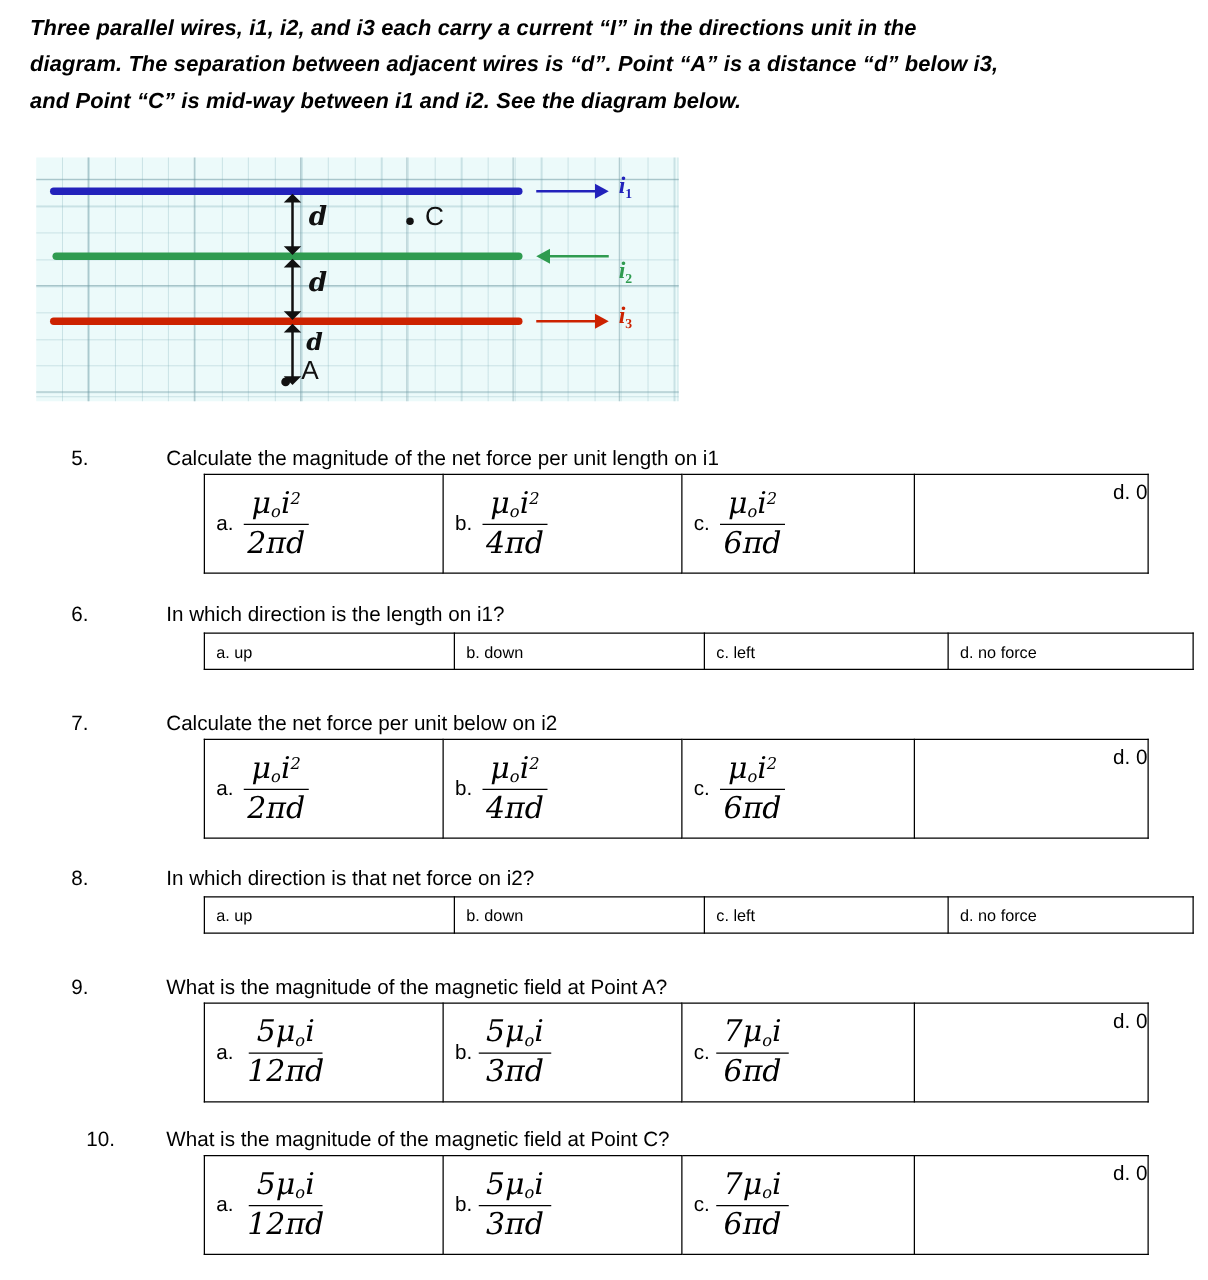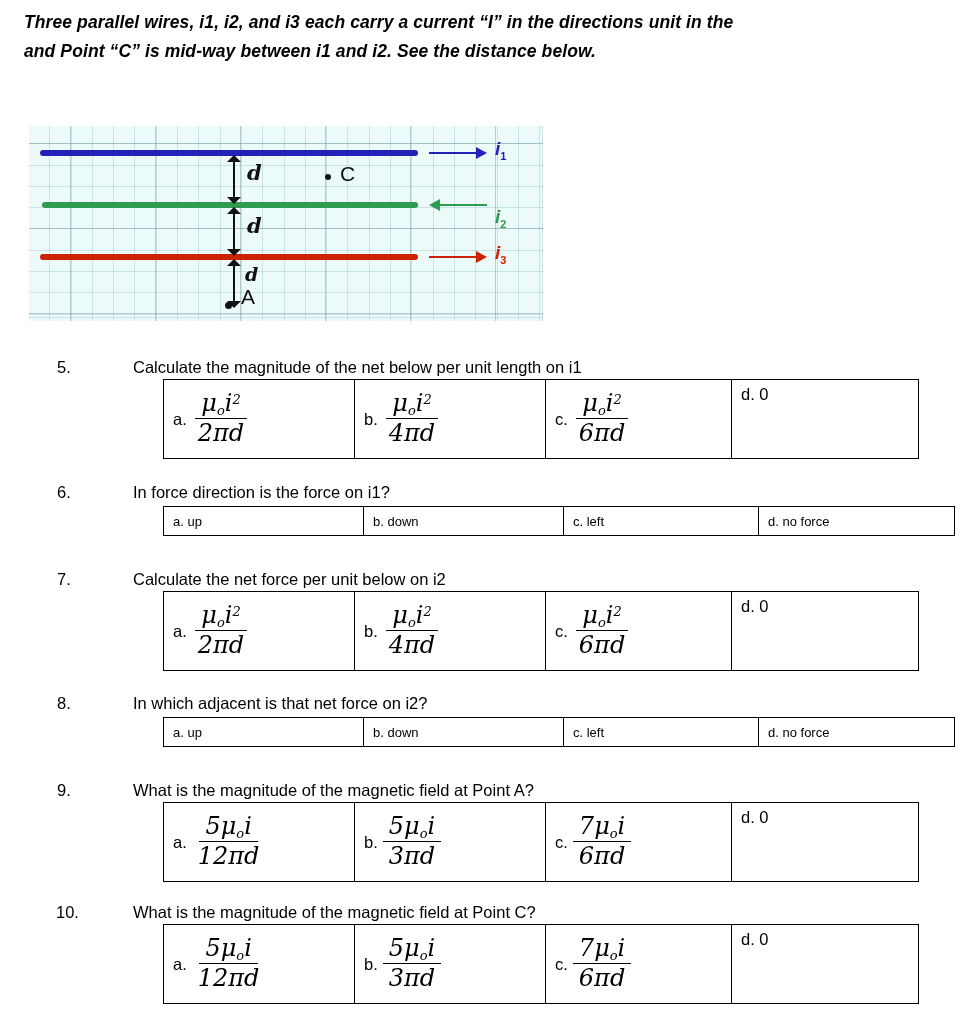--- a/index.html
+++ b/index.html
@@ -37,48 +37,49 @@
   .darrow .head{position:absolute;left:1px;width:0;height:0;border-left:7px solid transparent;border-right:7px solid transparent;}
   .darrow .head.up{top:0;border-bottom:7px solid #111;}
   .darrow .head.dn{bottom:0;border-top:7px solid #111;}
   .dlabel{position:absolute;font-family:"DejaVu Serif", serif;font-style:italic;font-weight:bold;font-size:21px;color:#111;}
   .ptdot{position:absolute;width:7px;height:7px;border-radius:50%;background:#111;}
   .ptlabel{position:absolute;font-family:"Liberation Sans", sans-serif;font-size:21px;color:#111;}
   
   .carrow{position:absolute;height:12px;}
   .carrow .cshaft{position:absolute;top:5px;height:2px;}
   .carrow .chead{position:absolute;top:0;width:0;height:0;border-top:6px solid transparent;border-bottom:6px solid transparent;}
-  .clabel{position:absolute;font-family:Liberation Sans, sans-serif;font-style:italic;font-size:19px;font-weight:bold;}
+  .clabel{position:absolute;font-family:Liberation Serif, serif;font-style:italic;font-size:19px;font-weight:bold;}
   .clabel sub{font-size:11px;font-style:normal;}
   
   .qnum{position:absolute;font-size:16.5px;font-family:"Liberation Sans", sans-serif;}
   .qtext{position:absolute;font-size:16.5px;font-family:"Liberation Sans", sans-serif;white-space:nowrap;}
   table.opts{position:absolute;border-collapse:collapse;table-layout:fixed;}
   table.opts td{border:1.6px solid #000;vertical-align:top;padding:0;}
   
   table.opts.simple td{height:26px;font-size:13px;padding:1px 0 1px 9px;vertical-align:middle;white-space:nowrap;}
   
   table.opts.math td{height:78px;padding:0;position:relative;}
   .cellinner{position:absolute;left:0;top:0;right:0;bottom:0;display:flex;align-items:center;}
   .olabel{font-size:16.5px;font-family:"Liberation Sans", sans-serif;margin-left:9px;margin-right:5px;}
   .frac{display:inline-flex;flex-direction:column;align-items:center;
         font-family:"DejaVu Serif", serif;font-style:italic;font-size:24px;line-height:1.07;}
   .frac .num{padding:0 6px 1px 6px;border-bottom:1.7px solid #000;white-space:nowrap;}
   .frac .den{padding:2px 6px 0 6px;white-space:nowrap;}
   .frac sub{font-size:13px;font-style:italic;vertical-align:-.28em;}
   .frac sup{font-size:13px;font-style:italic;vertical-align:.52em;}
   .mu{font-family:"DejaVu Serif", serif;font-style:italic;}
-  .zero{font-size:16.5px;font-family:"Liberation Sans", sans-serif;padding:5px 0 0 9px;}
+  .zero{font-size:16.5px;font-family:"Liberation Sans", sans-serif;padding:5px 0 0 9px;text-align:right;}
 </style>
 </head>
 <body>
 
 <div id="intro">
   <div>Three parallel wires, i1, i2, and i3 each carry a current “I” in the directions unit in the</div>
-  <div>and Point “C” is mid-way between i1 and i2.  See the distance below.</div>
+  <div>diagram.  The separation between adjacent wires is “d”.  Point “A” is a distance “d” below i3,</div>
+  <div>and Point “C” is mid-way between i1 and i2.  See the diagram below.</div>
 </div>
 
 <div id="diagram">
   <div class="major-v" style="left:41px"></div>
   <div class="major-v" style="left:126px"></div>
   <div class="major-v" style="left:211px"></div>
   <div class="major-v" style="left:296px"></div>
   <div class="major-v" style="left:381px"></div>
   <div class="major-v" style="left:466px"></div>
   <div class="major-h" style="top:17px"></div>
@@ -129,21 +130,21 @@
   <div class="clabel" style="left:466px;top:80px;color:#2f9b50"><span>i</span><sub>2</sub></div>
 
   <div class="carrow" style="left:400px;top:125px;width:58px">
     <div class="cshaft" style="left:0;right:9px;background:#cc2200"></div>
     <div class="chead" style="right:0;border-left:11px solid #cc2200"></div>
   </div>
   <div class="clabel" style="left:466px;top:116px;color:#cc2200"><span>i</span><sub>3</sub></div>
 </div>
 
 <div class="qnum" style="left:57px;top:358px">5.</div>
-<div class="qtext" style="left:133px;top:358px">Calculate the magnitude of the net below per unit length on i1</div>
+<div class="qtext" style="left:133px;top:358px">Calculate the magnitude of the net force per unit length on i1</div>
 <table class="opts math" style="left:163px;top:379px;width:751px">
   <tbody>
       <tr>
     <td style="width:190px">
       <div class="cellinner">
         <span class="olabel">a.</span>
         <span class="frac">
           <span class="num"><span class="mu">μ</span><sub>o</sub><span>i</span><sup>2</sup></span>
           <span class="den">2πd</span>
         </span>
@@ -168,21 +169,21 @@
       </div>
     </td>
     <td style="width:186px">
       <div class="zero">d. 0</div>
     </td>
   </tr>
 </tbody>
   </table>
 
 <div class="qnum" style="left:57px;top:483px">6.</div>
-<div class="qtext" style="left:133px;top:483px">In force direction is the force on i1?</div>
+<div class="qtext" style="left:133px;top:483px">In which direction is the length on i1?</div>
 <table class="opts simple" style="left:163px;top:506px;width:751px">
   <tbody>
       <tr>
     <td style="width:190px">a.  up</td>
     <td style="width:190px">b.  down</td>
     <td style="width:185px">c. left</td>
     <td style="width:186px">d.  no force</td>
   </tr>
 </tbody>
   </table>
@@ -220,21 +221,21 @@
       </div>
     </td>
     <td style="width:186px">
       <div class="zero">d. 0</div>
     </td>
   </tr>
 </tbody>
   </table>
 
 <div class="qnum" style="left:57px;top:694px">8.</div>
-<div class="qtext" style="left:133px;top:694px">In which adjacent is that net force on i2?</div>
+<div class="qtext" style="left:133px;top:694px">In which direction is that net force on i2?</div>
 <table class="opts simple" style="left:163px;top:717px;width:751px">
   <tbody>
       <tr>
     <td style="width:190px">a.  up</td>
     <td style="width:190px">b.  down</td>
     <td style="width:185px">c. left</td>
     <td style="width:186px">d.  no force</td>
   </tr>
 </tbody>
   </table>
@@ -271,21 +272,21 @@
         </span>
       </div>
     </td>
     <td style="width:186px">
       <div class="zero">d. 0</div>
     </td>
   </tr>
 </tbody>
   </table>
 
-<div class="qnum" style="left:56px;top:903px">10.</div>
+<div class="qnum" style="left:69px;top:903px">10.</div>
 <div class="qtext" style="left:133px;top:903px">What is the magnitude of the magnetic field at Point C?</div>
 <table class="opts math" style="left:163px;top:924px;width:751px">
   <tbody>
       <tr>
     <td style="width:190px">
       <div class="cellinner">
         <span class="olabel">a.</span>
         <span class="frac">
           <span class="num"><span>5</span><span class="mu">μ</span><sub>o</sub><span>i</span></span>
           <span class="den">12πd</span>

